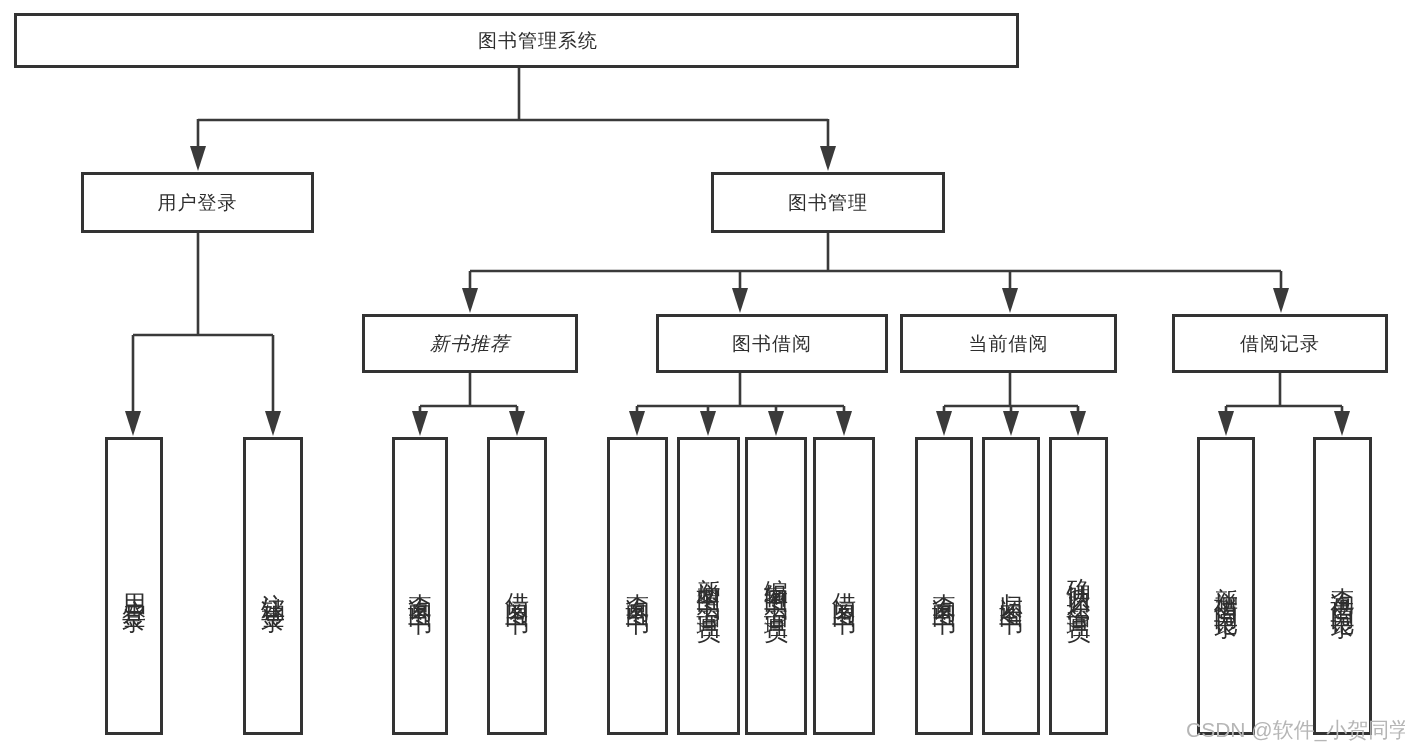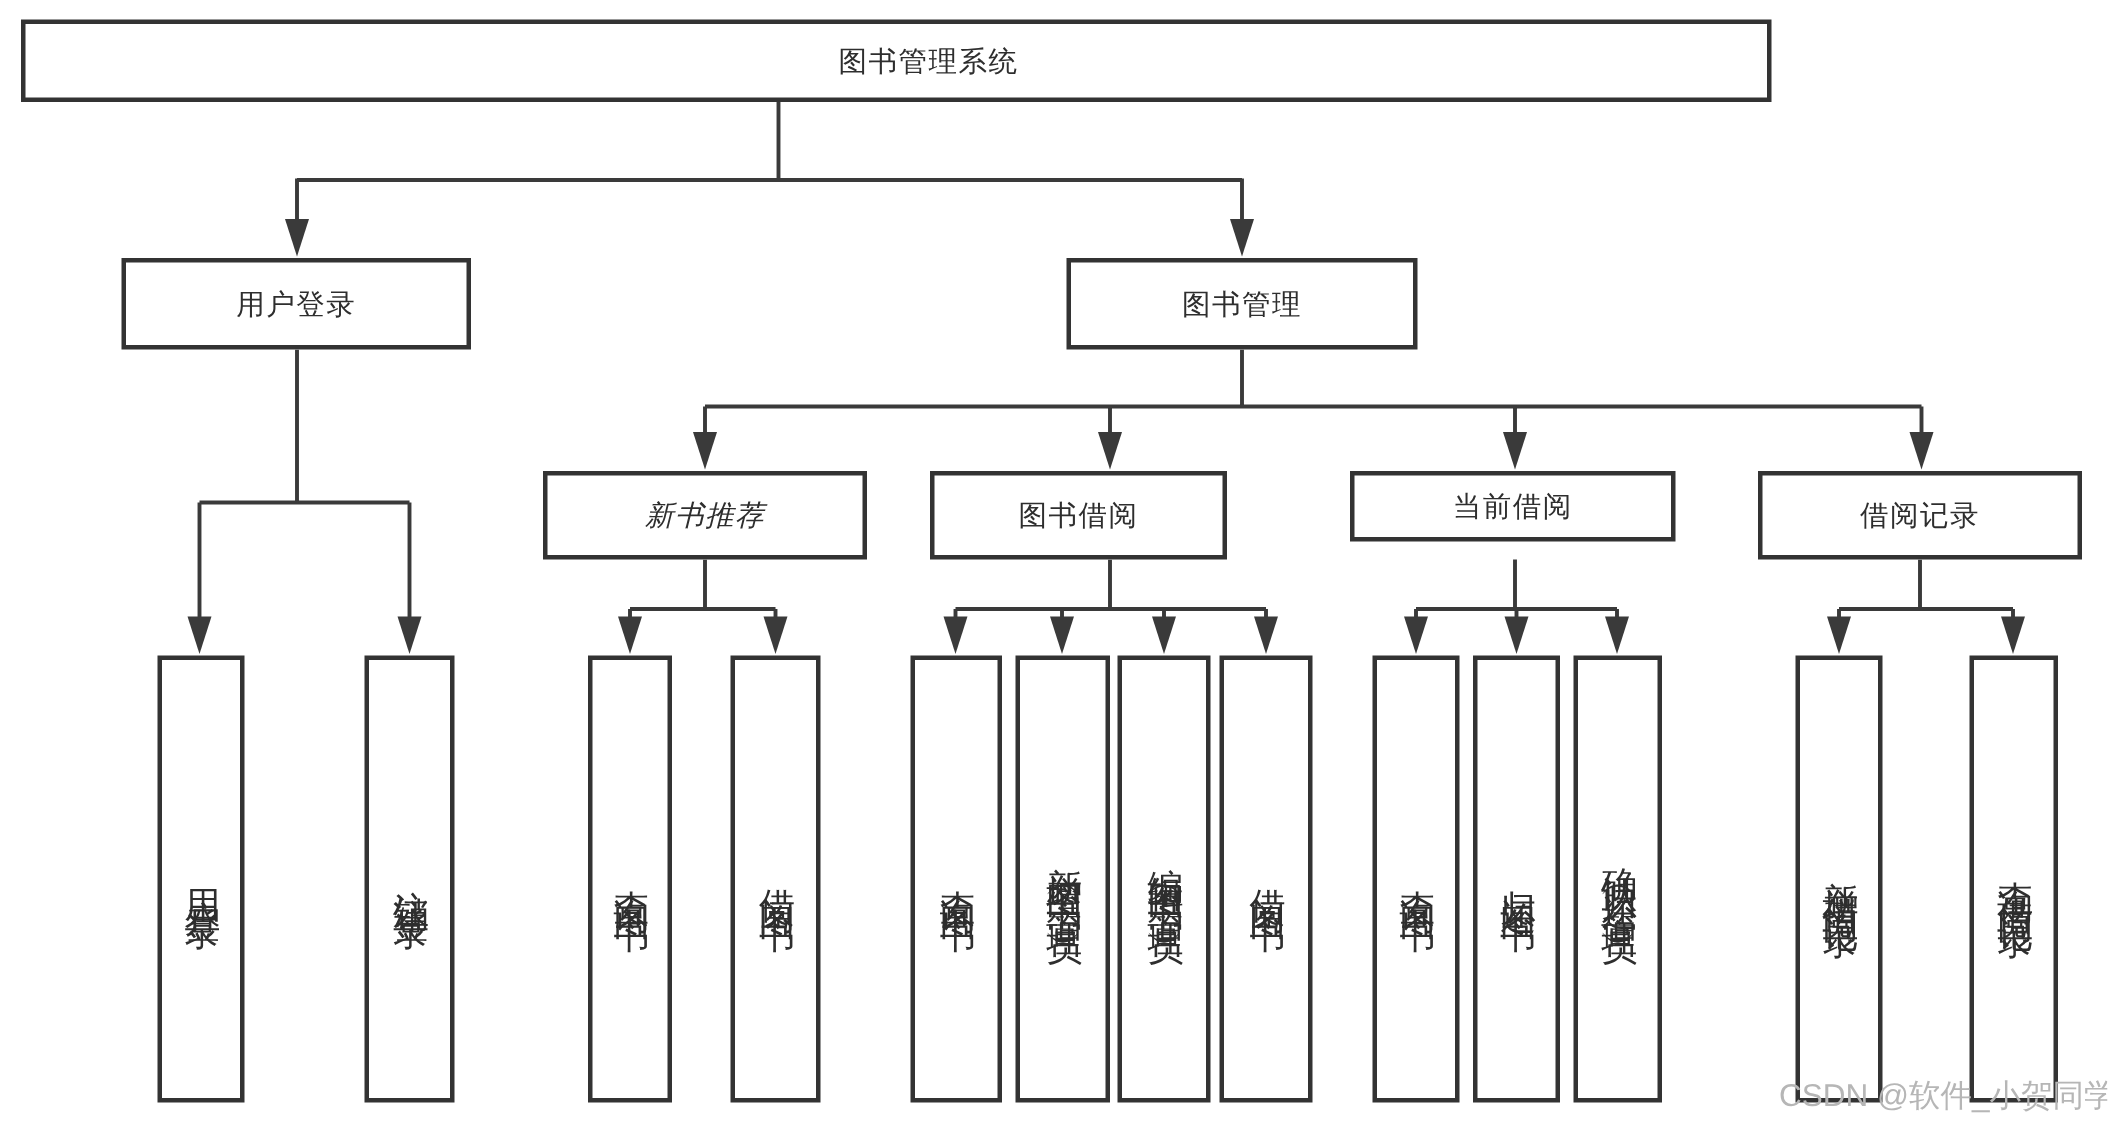--- a/index.html
+++ b/index.html
@@ -80,38 +80,38 @@
       <polygon points="768,411 784,411 776,436"></polygon>
       <polygon points="836,411 852,411 844,436"></polygon>
       <polygon points="936,411 952,411 944,436"></polygon>
       <polygon points="1003,411 1019,411 1011,436"></polygon>
       <polygon points="1070,411 1086,411 1078,436"></polygon>
       <polygon points="1218,411 1234,411 1226,436"></polygon>
       <polygon points="1334,411 1350,411 1342,436"></polygon>
     </g>
   </svg>
 
-  <div class="node" style="left:14px; top:13px; width:1167px; height:55px;padding-left:43px;">
+  <div class="node" style="left:14px; top:13px; width:1005px; height:55px;padding-left:43px;">
     <span class="hlabel">图书管理系统</span>
   </div>
 
   <div class="node" style="left:81px; top:172px; width:233px; height:61px;">
     <span class="hlabel">用户登录</span>
   </div>
   <div class="node" style="left:711px; top:172px; width:234px; height:61px;">
     <span class="hlabel">图书管理</span>
   </div>
 
   <div class="node" style="left:362px; top:314px; width:216px; height:59px;font-style:italic;">
     <span class="hlabel">新书推荐</span>
   </div>
-  <div class="node" style="left:620px; top:314px; width:198px; height:59px;">
+  <div class="node" style="left:656px; top:314px; width:232px; height:59px;">
     <span class="hlabel">图书借阅</span>
   </div>
-  <div class="node" style="left:900px; top:314px; width:217px; height:47px;">
+  <div class="node" style="left:900px; top:314px; width:217px; height:59px;">
     <span class="hlabel">当前借阅</span>
   </div>
   <div class="node" style="left:1172px; top:314px; width:216px; height:59px;align-items:center;">
     <span class="hlabel">借阅记录</span>
   </div>
 
   <div class="node leaf" style="left:105px; width:58px;">
     <span class="vlabel">用户登录</span>
   </div>
   <div class="node leaf" style="left:243px; width:60px;">

